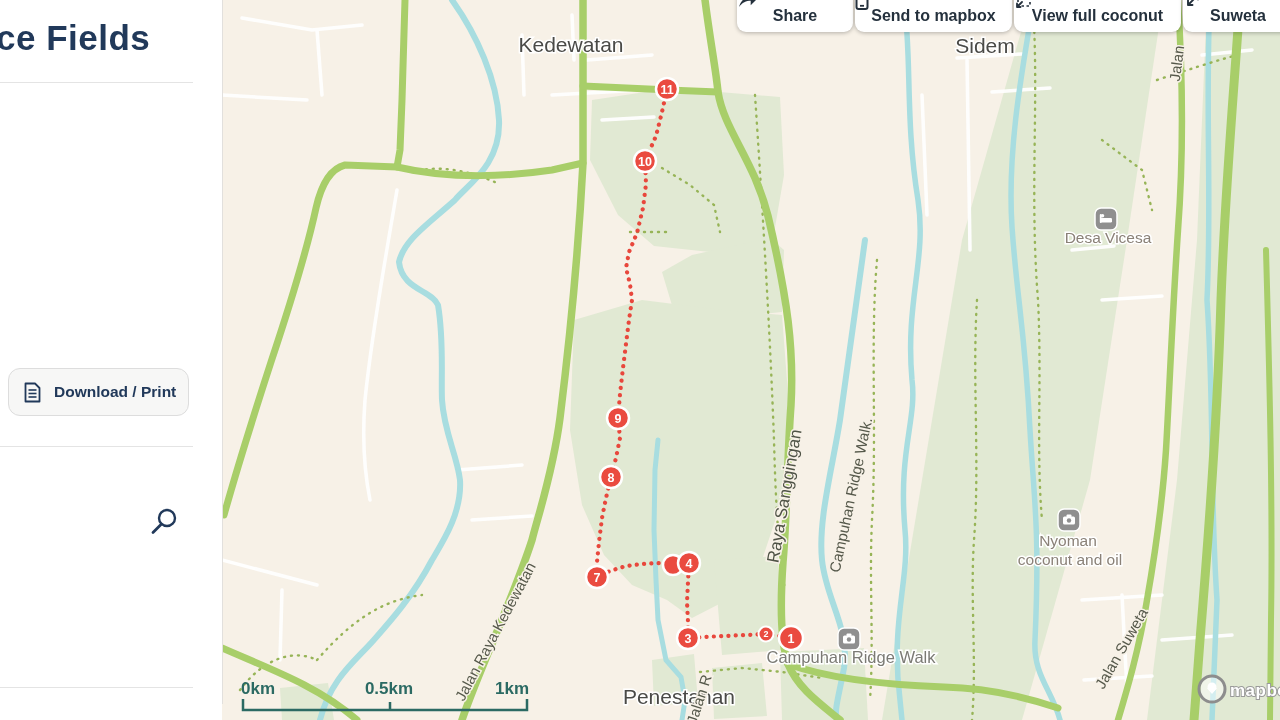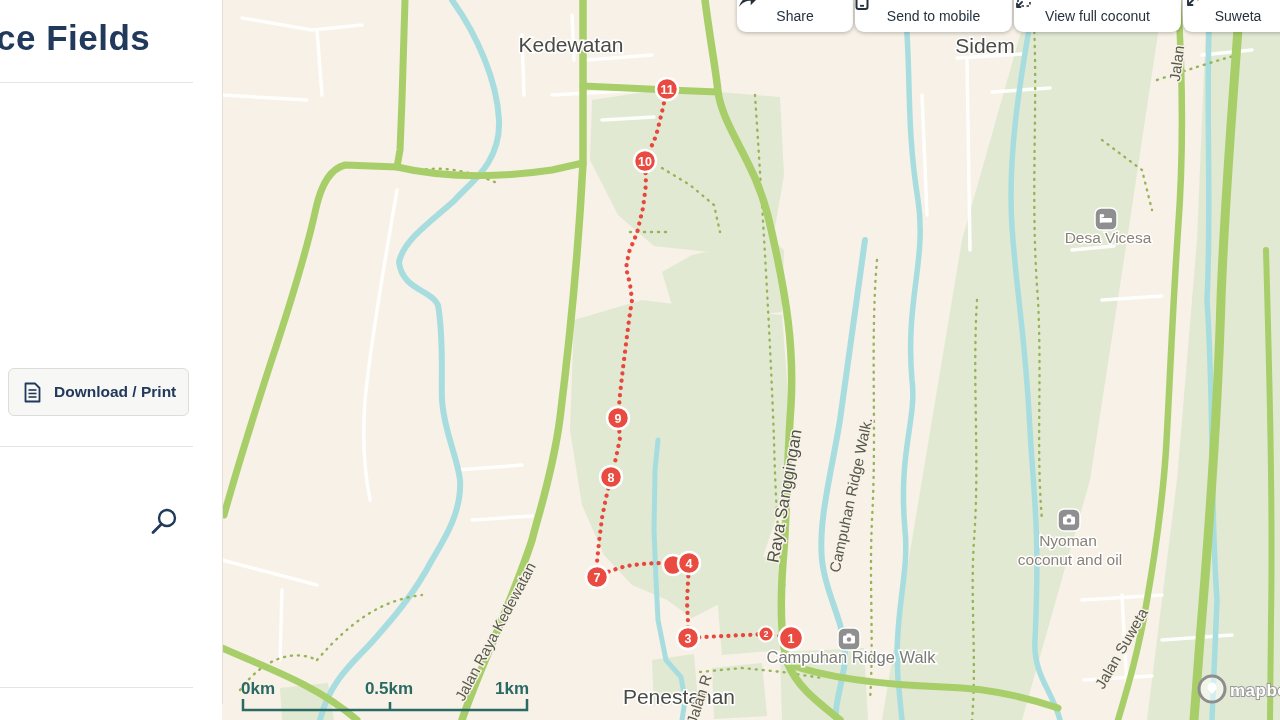--- a/index.html
+++ b/index.html
@@ -6,41 +6,41 @@
     font-family:"Liberation Sans",sans-serif;background:#fff;}
   #stage{position:relative;width:1280px;height:720px;overflow:hidden;}
 
   
   #sidebar{position:absolute;left:0;top:0;width:222px;height:704px;background:#fff;
     border-right:1px solid #e2e0dd;z-index:5;}
   #page-title{position:absolute;left:-4px;top:18px;font-size:35px;font-weight:700;
     color:#21395a;letter-spacing:.5px;white-space:nowrap;}
   .sb-divider{position:absolute;left:0;width:193px;height:0;border-top:1px solid #e4e4e4;}
   #dl-btn{position:absolute;left:8px;top:368px;width:181px;height:48px;background:#f7f7f6;
-    border:1px solid #ddd;border-radius:6px;display:flex;align-items:center;gap:13px;
+    border:1px solid #ddd;border-radius:12px;display:flex;align-items:center;gap:13px;
     padding-left:15px;box-sizing:border-box;cursor:pointer;}
   #dl-btn span{font-size:15.5px;font-weight:700;color:#21395a;}
   #search-btn{position:absolute;left:147px;top:505px;width:34px;height:34px;cursor:pointer;}
 
   
   #map{position:absolute;left:222px;top:0;width:1058px;height:720px;background:#f7f1e7;overflow:hidden;}
   #map svg{position:absolute;left:0;top:0;}
   svg text{font-family:"Liberation Sans",sans-serif;}
   .place-lbl{fill:#4a4a47;font-size:21px;font-weight:500;paint-order:stroke;stroke:#ffffff;stroke-width:3px;}
   .poi-lbl{fill:#8a8177;font-size:15.5px;font-weight:500;paint-order:stroke;stroke:#ffffff;stroke-width:3px;}
   .poi-lbl2{fill:#7b7a74;font-size:16.5px;font-weight:500;paint-order:stroke;stroke:#ffffff;stroke-width:3px;}
   .road-lbl{fill:#55584a;font-size:15px;font-weight:500;paint-order:stroke;stroke:#f7f1e7;stroke-width:3px;}
   .road-lbl-big{fill:#4f5346;font-size:17px;font-weight:500;paint-order:stroke;stroke:#f7f1e7;stroke-width:3px;}
   .scale-lbl{fill:#2b6a63;font-size:17px;font-weight:700;}
 
   
   .tb-btn{position:absolute;top:-10px;height:42px;background:#fff;border-radius:9px;
     box-shadow:0 1px 4px rgba(0,0,0,.28);display:flex;align-items:flex-end;justify-content:center;
     gap:11px;padding-bottom:7px;box-sizing:border-box;cursor:pointer;z-index:10;}
-  .tb-btn span{font-size:14px;font-weight:400;color:#25313d;line-height:18px;}
+  .tb-btn span{font-size:16px;font-weight:700;color:#25313d;line-height:18px;}
   .tb-btn svg{flex:0 0 auto;}
 </style>
 </head>
 <body>
 
 <div id="stage">
 
   <div id="map">
     <svg width="1058" height="720" viewBox="0 0 1058 720">
 
@@ -219,21 +219,21 @@
       <svg width="22" height="18" viewBox="0 0 24 20">
         <path d="M2,19 C4,11 9.5,7.5 15,7.3 L15,2 L22.5,9.5 L15,17 L15,12 C10,12 5.5,14 2,19 Z" fill="#25313d"></path>
       </svg>
       <span>Share</span>
     </div>
     <div class="tb-btn" style="left:633px;width:157px;">
       <svg width="14" height="20" viewBox="0 0 14 20">
         <rect x="1.5" y="1" width="11" height="18" rx="2" fill="none" stroke="#25313d" stroke-width="2"></rect>
         <line x1="5" y1="15.8" x2="9" y2="15.8" stroke="#25313d" stroke-width="1.8"></line>
       </svg>
-      <span>Send to mobile</span>
+      <span>Send to mapbox</span>
     </div>
     <div class="tb-btn" style="left:792px;width:167px;">
       <svg width="20" height="20" viewBox="0 0 20 20">
         <rect x="4" y="4" width="12" height="12" fill="none" stroke="#25313d" stroke-width="1.6" stroke-dasharray="2.5 2.5"></rect>
         <path d="M12,8 L17,3 M17,3 L13.5,3 M17,3 L17,6.5" stroke="#25313d" stroke-width="1.8" fill="none" stroke-linecap="round"></path>
         <path d="M8,12 L3,17 M3,17 L6.5,17 M3,17 L3,13.5" stroke="#25313d" stroke-width="1.8" fill="none" stroke-linecap="round"></path>
       </svg>
       <span>View full coconut</span>
     </div>
     <div class="tb-btn" style="left:961px;width:110px;">

